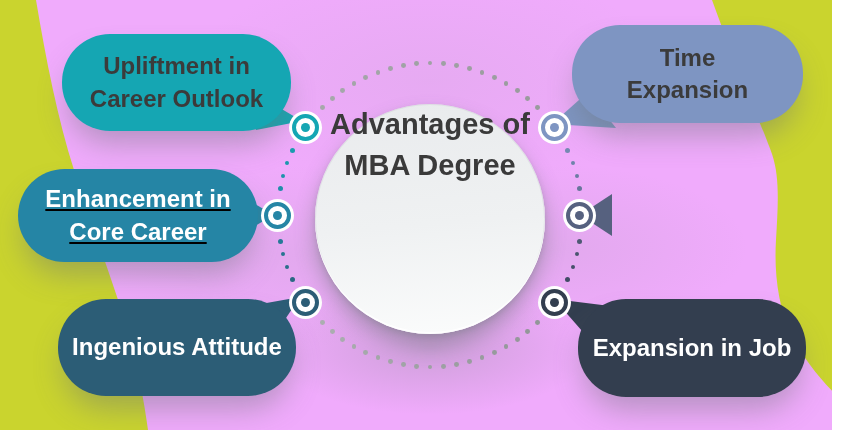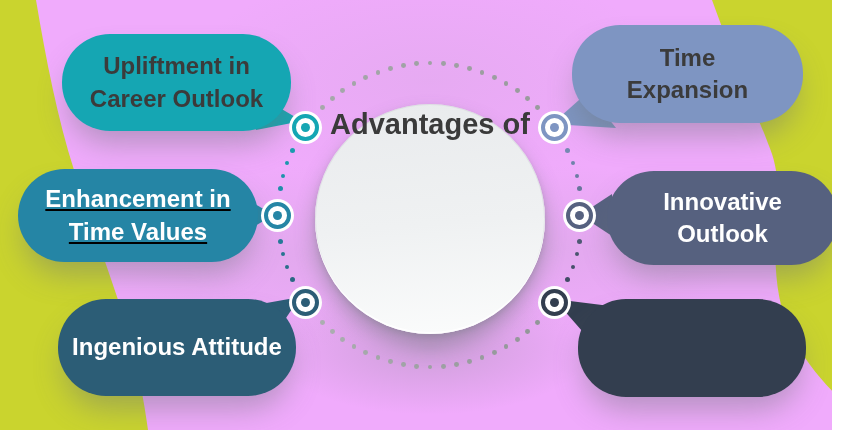--- a/index.html
+++ b/index.html
@@ -135,42 +135,37 @@
 
   <div class="bubble b0" style="background-color: rgb(21, 166, 179);">
     <div class="label" style="color: rgb(59, 59, 59);">
       <div class="line">Upliftment in</div>
       <div class="line">Career Outlook</div>
     </div>
   </div>
   <div class="bubble b1" style="background-color: rgb(37, 133, 165); text-decoration: underline;">
     <div class="label" style="color: rgb(255, 255, 255);">
       <div class="line">Enhancement in</div>
-      <div class="line">Time Values</div>
+      <div class="line">Core Career</div>
     </div>
   </div>
   <div class="bubble b2" style="background-color: rgb(44, 93, 118);">
     <div class="label" style="color: rgb(255, 255, 255);">
       <div class="line">Ingenious Attitude</div>
     </div>
   </div>
   <div class="bubble b3" style="background-color: rgb(126, 149, 194);">
     <div class="label" style="color: rgb(59, 59, 59);">
       <div class="line">Time</div>
       <div class="line">Expansion</div>
     </div>
   </div>
-  <div class="bubble b4" style="background-color: rgb(86, 97, 127);">
-    <div class="label" style="color: rgb(255, 255, 255);">
-      <div class="line">Innovative</div>
-      <div class="line">Outlook</div>
-    </div>
-  </div>
   <div class="bubble b5" style="background-color: rgb(51, 62, 79);">
     <div class="label" style="color: rgb(255, 255, 255);">
+      <div class="line">Expansion in Job</div>
     </div>
   </div>
 
   <div class="node n0" style="border-color: rgb(21, 166, 179);">
     <span class="node-dot" style="background-color: rgb(21, 166, 179);"></span>
   </div>
   <div class="node n1" style="border-color: rgb(37, 133, 165);">
     <span class="node-dot" style="background-color: rgb(37, 133, 165);"></span>
   </div>
   <div class="node n2" style="border-color: rgb(44, 93, 118);">
@@ -182,16 +177,17 @@
   <div class="node n4" style="border-color: rgb(86, 97, 127);">
     <span class="node-dot" style="background-color: rgb(86, 97, 127);"></span>
   </div>
   <div class="node n5" style="border-color: rgb(51, 62, 79);">
     <span class="node-dot" style="background-color: rgb(51, 62, 79);"></span>
   </div>
 
   <div class="center-circle">
     <div class="center-title" style="color: rgb(58, 58, 58);">
       <div>Advantages of</div>
+      <div>MBA Degree</div>
     </div>
   </div>
 
 </div>
 
 </body></html>

